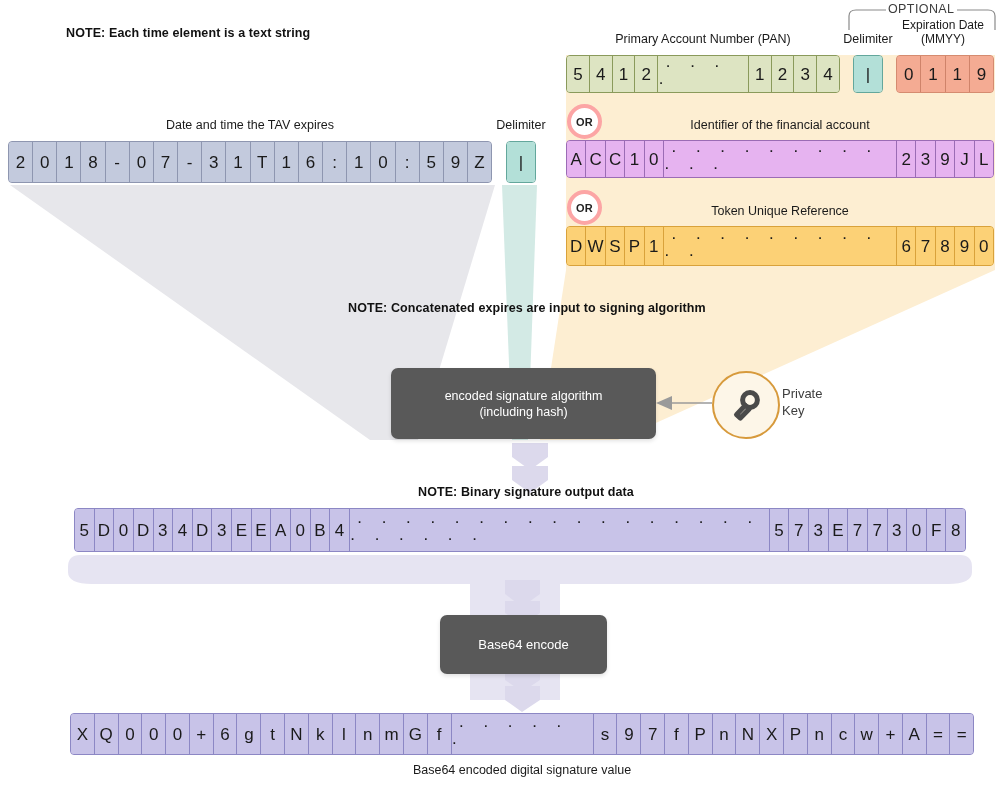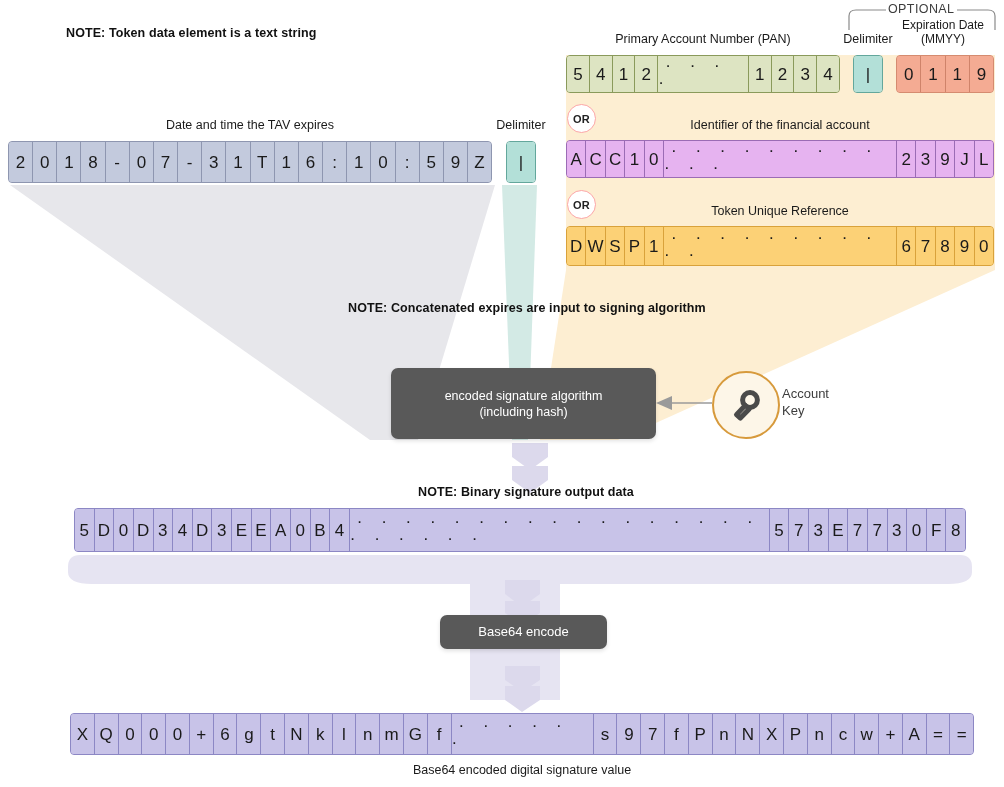--- a/index.html
+++ b/index.html
@@ -41,21 +41,21 @@
   .strip.salmon .cell{background:#f4ab93;border-right-color:#cf836a;}
   .strip.violet{border:1px solid #9b6cb5;background:#e6b3f0;}
   .strip.violet .cell{background:#e6b3f0;border-right-color:#9b6cb5;}
   .strip.amber{border:1px solid #d9a23b;background:#fcd176;}
   .strip.amber .cell{background:#fcd176;border-right-color:#d9a23b;}
   .strip.lavender{border:1px solid #8c87c4;background:#c8c3e8;}
   .strip.lavender .cell{background:#c8c3e8;border-right-color:#8c87c4;}
 
   
   .or-badge{
-    width:27px;height:27px;border-radius:50%;border:1px solid #fca5a5;background:#fff;
+    width:27px;height:27px;border-radius:50%;border:4px solid #fca5a5;background:#fff;
     display:flex;align-items:center;justify-content:center;
     font-size:11px;font-weight:bold;color:#222;letter-spacing:.3px;
   }
 
   
   .procbox{
     background:#595959;border-radius:7px;color:#ffffff;
     display:flex;align-items:center;justify-content:center;text-align:center;
     font-size:12.5px;line-height:16px;
     box-shadow:0 2px 4px rgba(0,0,0,.12);
@@ -97,21 +97,21 @@
 
   <polygon points="505,666 540,666 540,680 522,692 505,680" fill="#dcd9ec"></polygon>
   <polygon points="505,686 540,686 540,700 522,712 505,700" fill="#dcd9ec"></polygon>
 
   <path d="M 849,30 L 849,16 Q 849,10 856,10 L 886,10 M 957,10 L 988,10 Q 995,10 995,16 L 995,30" fill="none" stroke="#8a8a8a" stroke-width="1.2"></path>
 
   <line x1="712" y1="403" x2="672" y2="403" stroke="#9a9a9a" stroke-width="1.6"></line>
   <polygon points="656,403 672,396 672,410" fill="#9a9a9a"></polygon>
 </svg>
 
-<div class="layer note" style="left:66px;top:26px;">NOTE: Token data element is a text string</div>
+<div class="layer note" style="left:66px;top:26px;">NOTE: Each time element is a text string</div>
 
 <div class="layer note" style="left:348px;top:301px;">NOTE: Concatenated expires are input to signing algorithm</div>
 
 <div class="layer note" style="left:418px;top:485px;text-align:right;">NOTE: Binary signature output data</div>
 
 <div class="layer optional-label" style="left:888px;top:2px;">OPTIONAL</div>
 
 <div class="layer caption" style="left:566px;top:32px;width:274px;">Primary Account Number (PAN)</div>
 
 <div class="layer caption" style="left:838px;top:32px;width:60px;">Delimiter</div>
@@ -218,21 +218,21 @@
 </div>
 
 <div class="layer keycircle" style="left:712px;top:371px;">
   <svg width="34" height="34" viewBox="0 0 34 34">
     <circle cx="21" cy="12" r="7.4" fill="none" stroke="#4a4a4a" stroke-width="5"></circle>
     <path d="M 16.2 17.4 L 7.5 26.6 L 11.4 30 L 20.2 21" fill="none" stroke="#4a4a4a" stroke-width="5" stroke-linecap="round" stroke-linejoin="round"></path>
   </svg>
 </div>
 
 <div class="layer keylabel" style="left:782px;top:385px;">
-  <div>Account</div>
+  <div>Private</div>
   <div>Key</div>
 </div>
 
 <div class="layer strip lavender" id="strip-binary" style="left:74px;top:508px;width:892px;height:44px;">
     <div class="cell" style="flex: 1 0 0px;">5</div>
     <div class="cell" style="flex: 1 0 0px;">D</div>
     <div class="cell" style="flex: 1 0 0px;">0</div>
     <div class="cell" style="flex: 1 0 0px;">D</div>
     <div class="cell" style="flex: 1 0 0px;">3</div>
     <div class="cell" style="flex: 1 0 0px;">4</div>
@@ -250,21 +250,21 @@
     <div class="cell" style="flex: 1 0 0px;">3</div>
     <div class="cell" style="flex: 1 0 0px;">E</div>
     <div class="cell" style="flex: 1 0 0px;">7</div>
     <div class="cell" style="flex: 1 0 0px;">7</div>
     <div class="cell" style="flex: 1 0 0px;">3</div>
     <div class="cell" style="flex: 1 0 0px;">0</div>
     <div class="cell" style="flex: 1 0 0px;">F</div>
     <div class="cell" style="flex: 1 0 0px;">8</div>
   </div>
 
-<div class="layer procbox" style="left:440px;top:615px;width:167px;height:34px;font-size:13px;">
+<div class="layer procbox" style="left:440px;top:615px;width:167px;height:59px;font-size:13px;">
   <span>Base64 encode</span>
 </div>
 
 <div class="layer strip lavender" id="strip-base64" style="left:70px;top:713px;width:904px;height:42px;">
     <div class="cell" style="flex: 1 0 0px;">X</div>
     <div class="cell" style="flex: 1 0 0px;">Q</div>
     <div class="cell" style="flex: 1 0 0px;">0</div>
     <div class="cell" style="flex: 1 0 0px;">0</div>
     <div class="cell" style="flex: 1 0 0px;">0</div>
     <div class="cell" style="flex: 1 0 0px;">+</div>

